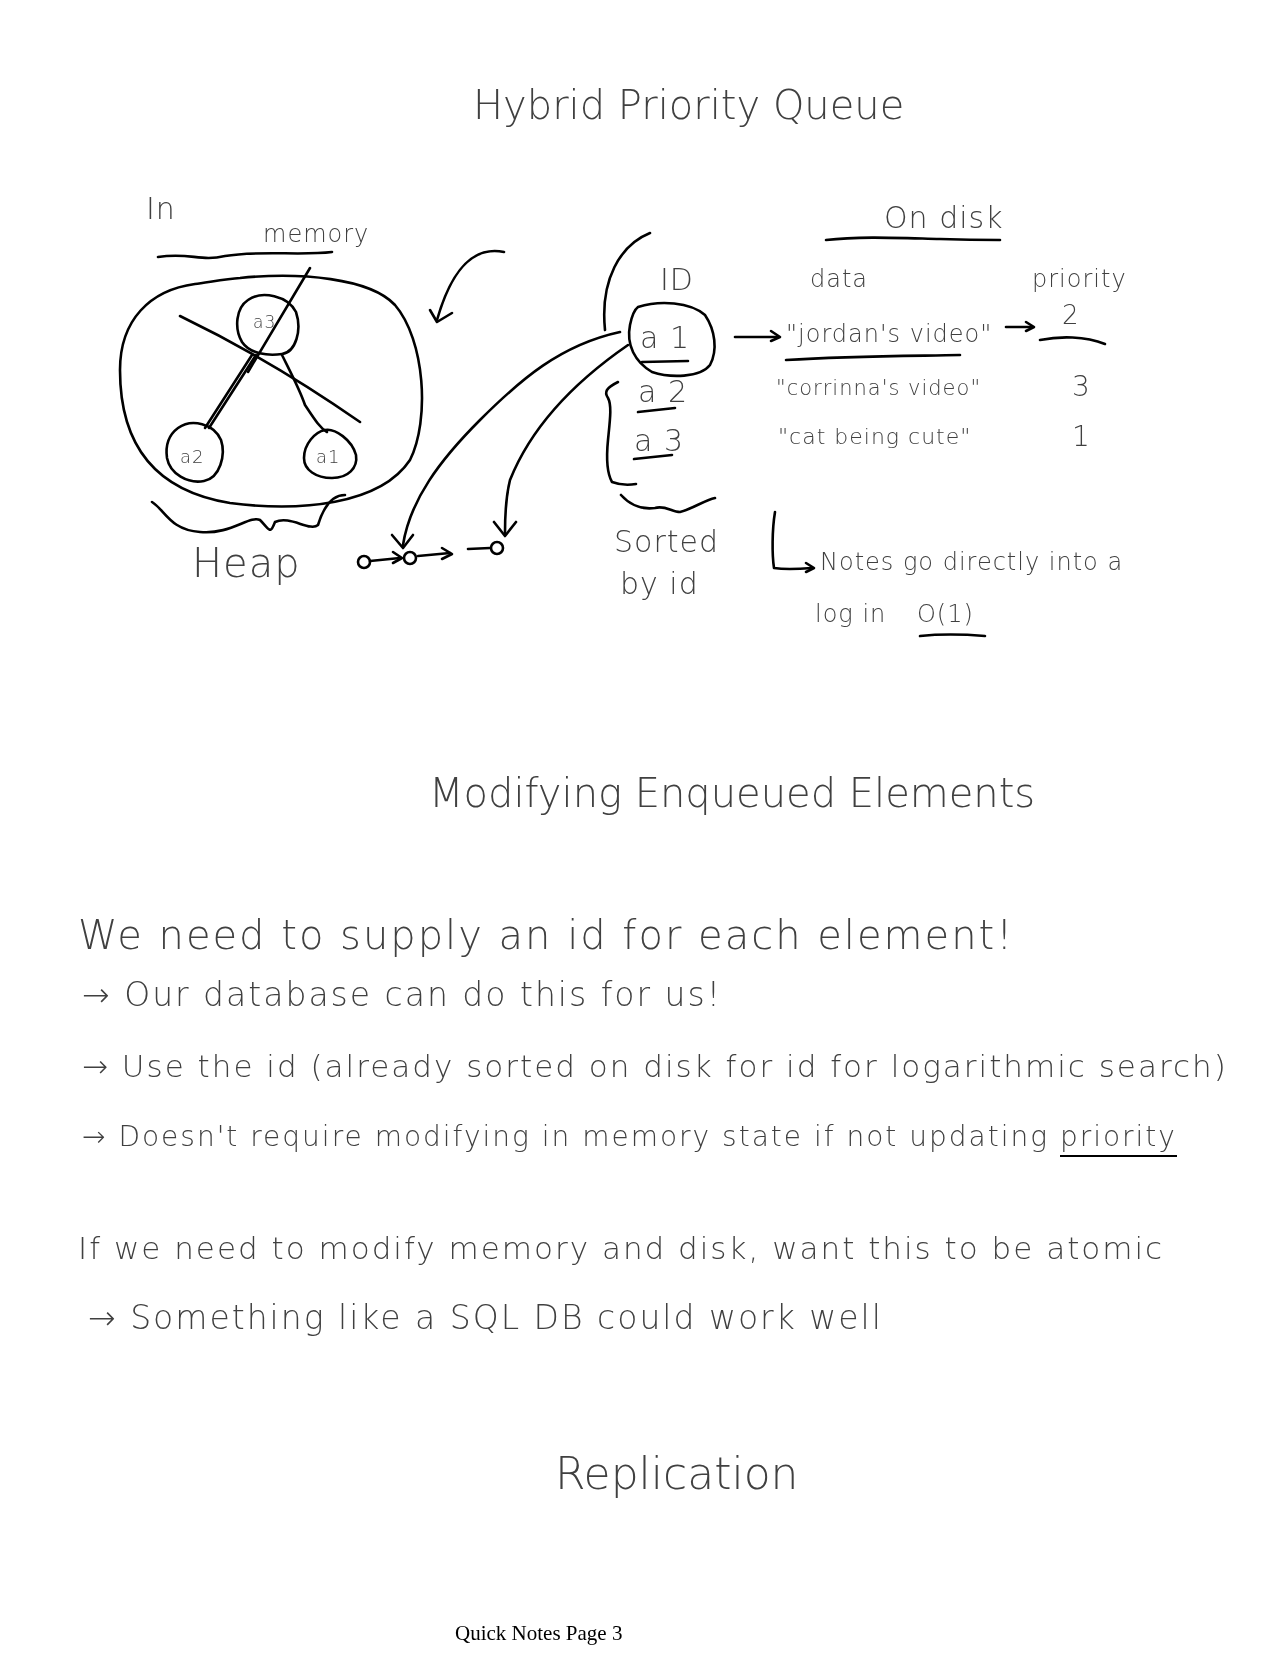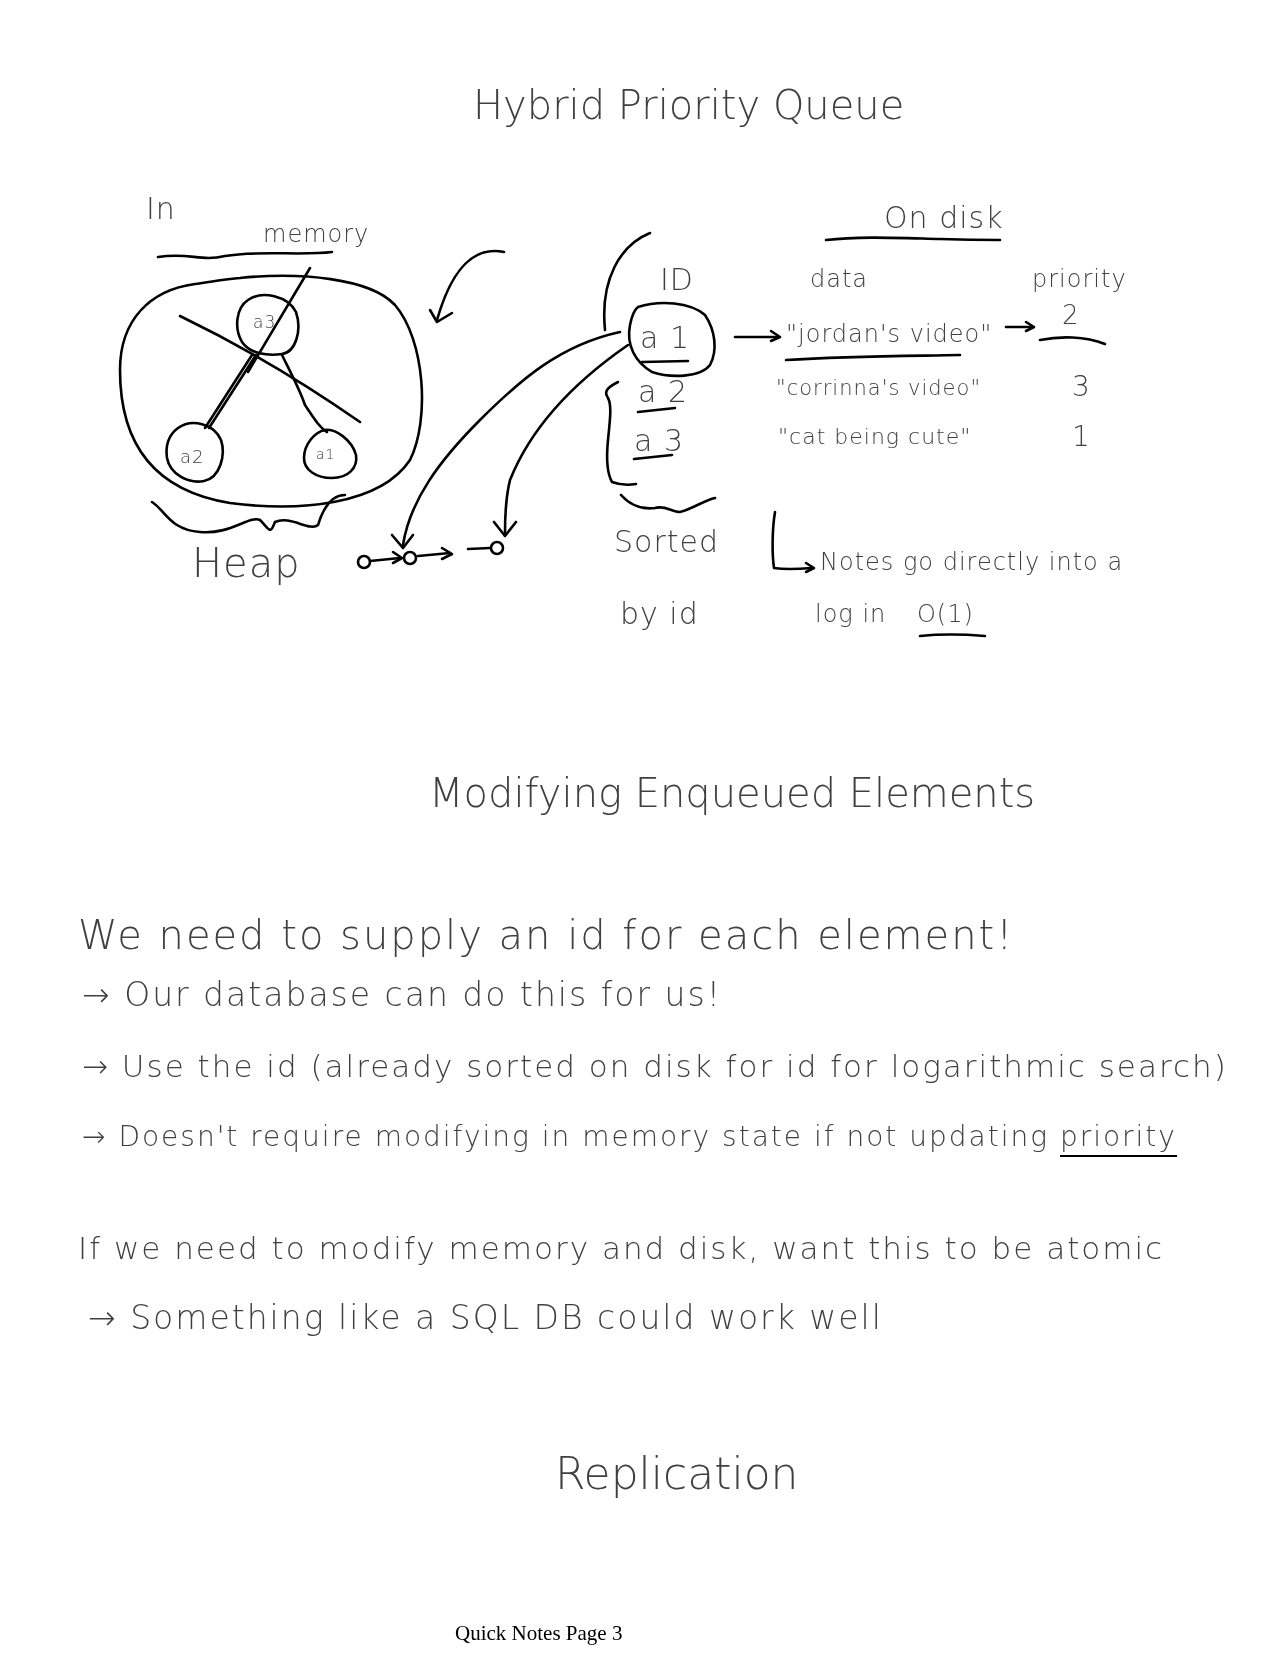--- a/index.html
+++ b/index.html
@@ -85,30 +85,30 @@
 
 </svg>
 
 <div class="hand title" style="left:473px; top:82px;">Hybrid Priority Queue</div>
 
 <div class="hand label" style="left:146px; top:191px;">In</div>
 <div class="hand small" style="left:263px; top:220px;">memory</div>
 
 <div class="hand" style="left:253px; top:312px; font-size:17px;">a3</div>
 <div class="hand" style="left:180px; top:446px; font-size:18px;">a2</div>
-<div class="hand" style="left:316px; top:446px; font-size:14px;">a1</div>
+<div class="hand" style="left:316px; top:446px; font-size:18px;">a1</div>
 
 <div class="hand label" style="left:192px; top:540px; font-size:40px;">Heap</div>
 
 <div class="hand label" style="left:660px; top:262px;">ID</div>
 <div class="hand label" style="left:640px; top:320px;">a 1</div>
 <div class="hand label" style="left:638px; top:374px;">a 2</div>
 <div class="hand label" style="left:634px; top:423px;">a 3</div>
 <div class="hand label" style="left:614px; top:524px;">Sorted</div>
-<div class="hand label" style="left:620px; top:566px;margin-top:30px;">by id</div>
+<div class="hand label" style="left:620px; top:566px;">by id</div>
 
 <div class="hand label" style="left:848px; top:200px;margin-left:36px;">On disk</div>
 <div class="hand small" style="left:810px; top:265px;">data</div>
 <div class="hand small" style="left:1032px; top:265px;">priority</div>
 
 <div class="hand small" style="left:786px; top:320px;">"jordan's video"</div>
 <div class="hand small" style="left:1062px; top:300px; font-size:26px;">2</div>
 <div class="hand small" style="left:776px; top:376px; font-size:21px;">"corrinna's video"</div>
 <div class="hand small" style="left:1072px; top:370px; font-size:28px;">3</div>
 <div class="hand small" style="left:778px; top:424px; font-size:22px;">"cat being cute"</div>

